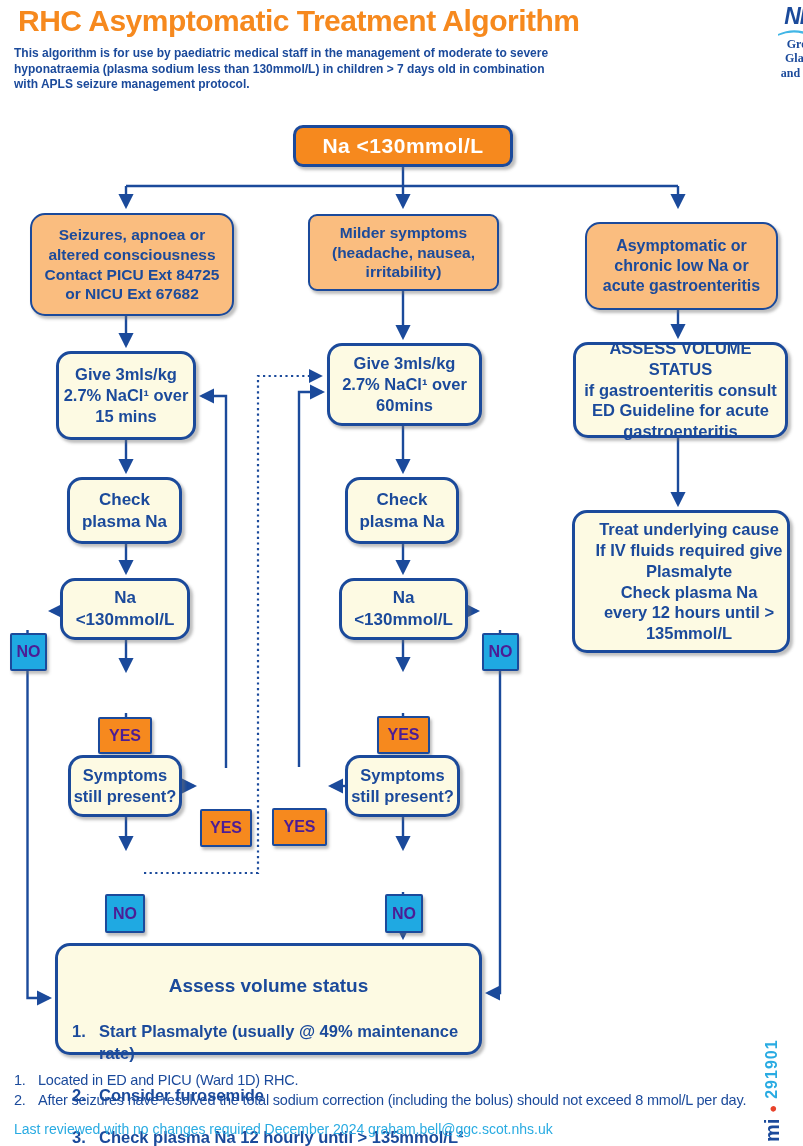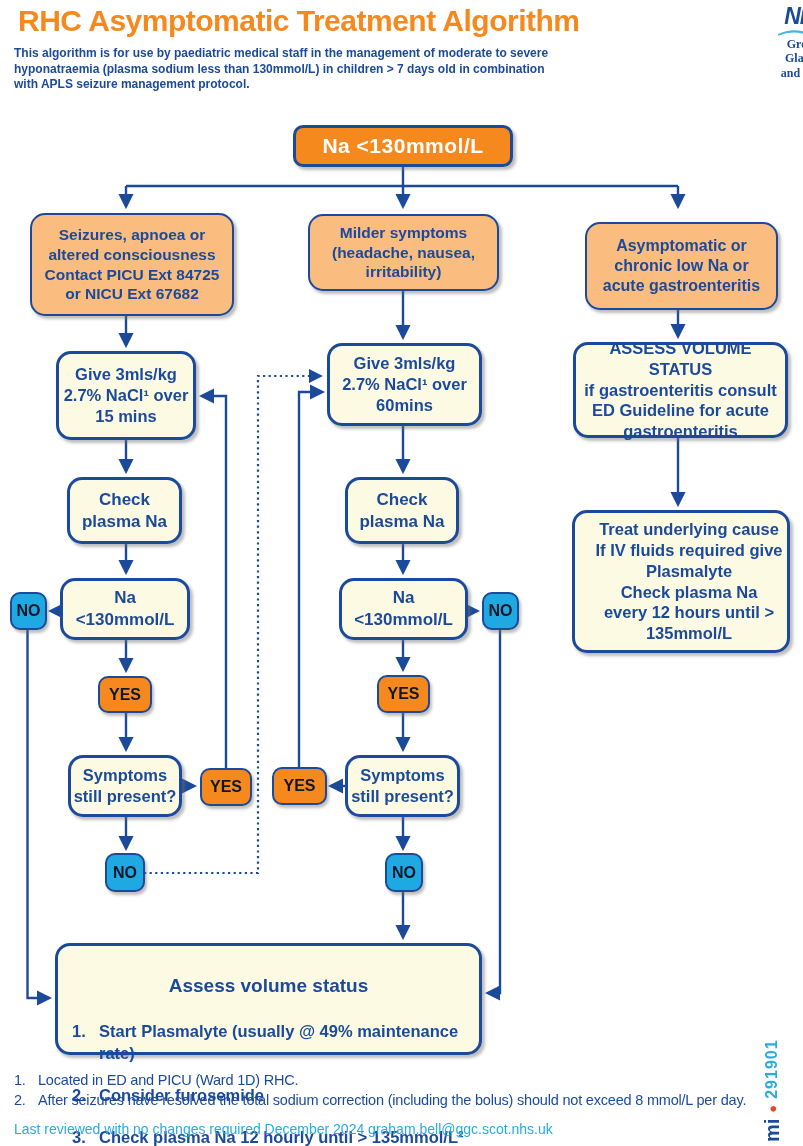--- a/index.html
+++ b/index.html
@@ -18,22 +18,22 @@
   .nhs-swoosh{width:58px;height:8px;display:block;margin:0 auto;}
   .nhs-swoosh path{fill:var(--swoosh);}
   .nhs-org{font-size:12px;font-weight:bold;white-space:pre-line;line-height:1.2;margin-top:1px;font-family:Liberation Serif, serif;}
 
   .node{position:absolute;display:flex;align-items:center;justify-content:center;text-align:center;
         white-space:pre-line;font-weight:bold;color:var(--blue);border:3px solid var(--blue);
         box-shadow:2.5px 3px 3px rgba(110,110,110,.45);line-height:1.27;}
   .peach{background:var(--peach);border-radius:15px;border-width:2.5px;}
   .cream{background:var(--cream);border-radius:15px;}
   .root{background:var(--orange);color:#fff;border-radius:10px;font-size:21px;letter-spacing:.5px;}
-  .badge{position:absolute;display:flex;align-items:center;justify-content:center;font-weight:bold;color:#0f172a;
-         border:2.5px solid var(--blue);border-radius:10px;box-shadow:2px 3px 3px rgba(110,110,110,.45);font-size:16px;}
+  .badge{position:absolute;display:flex;align-items:center;justify-content:center;font-weight:bold;color:#4c1d95;
+         border:2.5px solid var(--blue);border-radius:2px;box-shadow:2px 3px 3px rgba(110,110,110,.45);font-size:16px;margin-top:41px;}
   .badge.yes{background:var(--orange);}
   .badge.no{background:var(--cyan);}
 
   .bottom-box{display:block;text-align:left;}
   .bb-title{text-align:center;font-size:19px;margin-top:8px;margin-bottom:2px;}
   .bb-item{display:flex;font-size:16.5px;padding-left:14px;line-height:1.32;}
   .bb-num{width:27px;flex:none;}
 
   svg.connectors{position:absolute;left:0;top:0;width:803px;height:1146px;pointer-events:none;}
   .connectors path{stroke:var(--blue);stroke-width:2.4;fill:none;}
@@ -115,21 +115,21 @@
 
   <path class="dotted" d="M144,873 H258 V376 H320" marker-end="url(#arr)"></path>
 </svg>
 
 <div class="node root" style="left:293px;top:125px;width:220px;height:42px;">Na &lt;130mmol/L</div>
 
 <div class="node peach" style="left:30px;top:213px;width:204px;height:103px;font-size:15.5px;">Seizures, apnoea or
 altered consciousness
 Contact PICU Ext 84725
 or NICU Ext 67682</div>
-<div class="node peach" style="left:308px;top:214px;width:191px;height:77px;font-size:15.5px;">Milder symptoms
+<div class="node peach" style="left:308px;top:214px;width:191px;height:77px;font-size:15.5px;border-radius:9px;">Milder symptoms
 (headache, nausea,
 irritability)</div>
 <div class="node peach" style="left:585px;top:214px;width:193px;height:88px;font-size:16px;margin-top:8px;">Asymptomatic or
 chronic low Na or
 acute gastroenteritis</div>
 
 <div class="node cream" style="left:56px;top:351px;width:140px;height:89px;font-size:16.5px;">Give 3mls/kg
 2.7% NaCl¹ over
 15 mins</div>
 <div class="node cream" style="left:327px;top:343px;width:155px;height:83px;font-size:16.5px;">Give 3mls/kg

